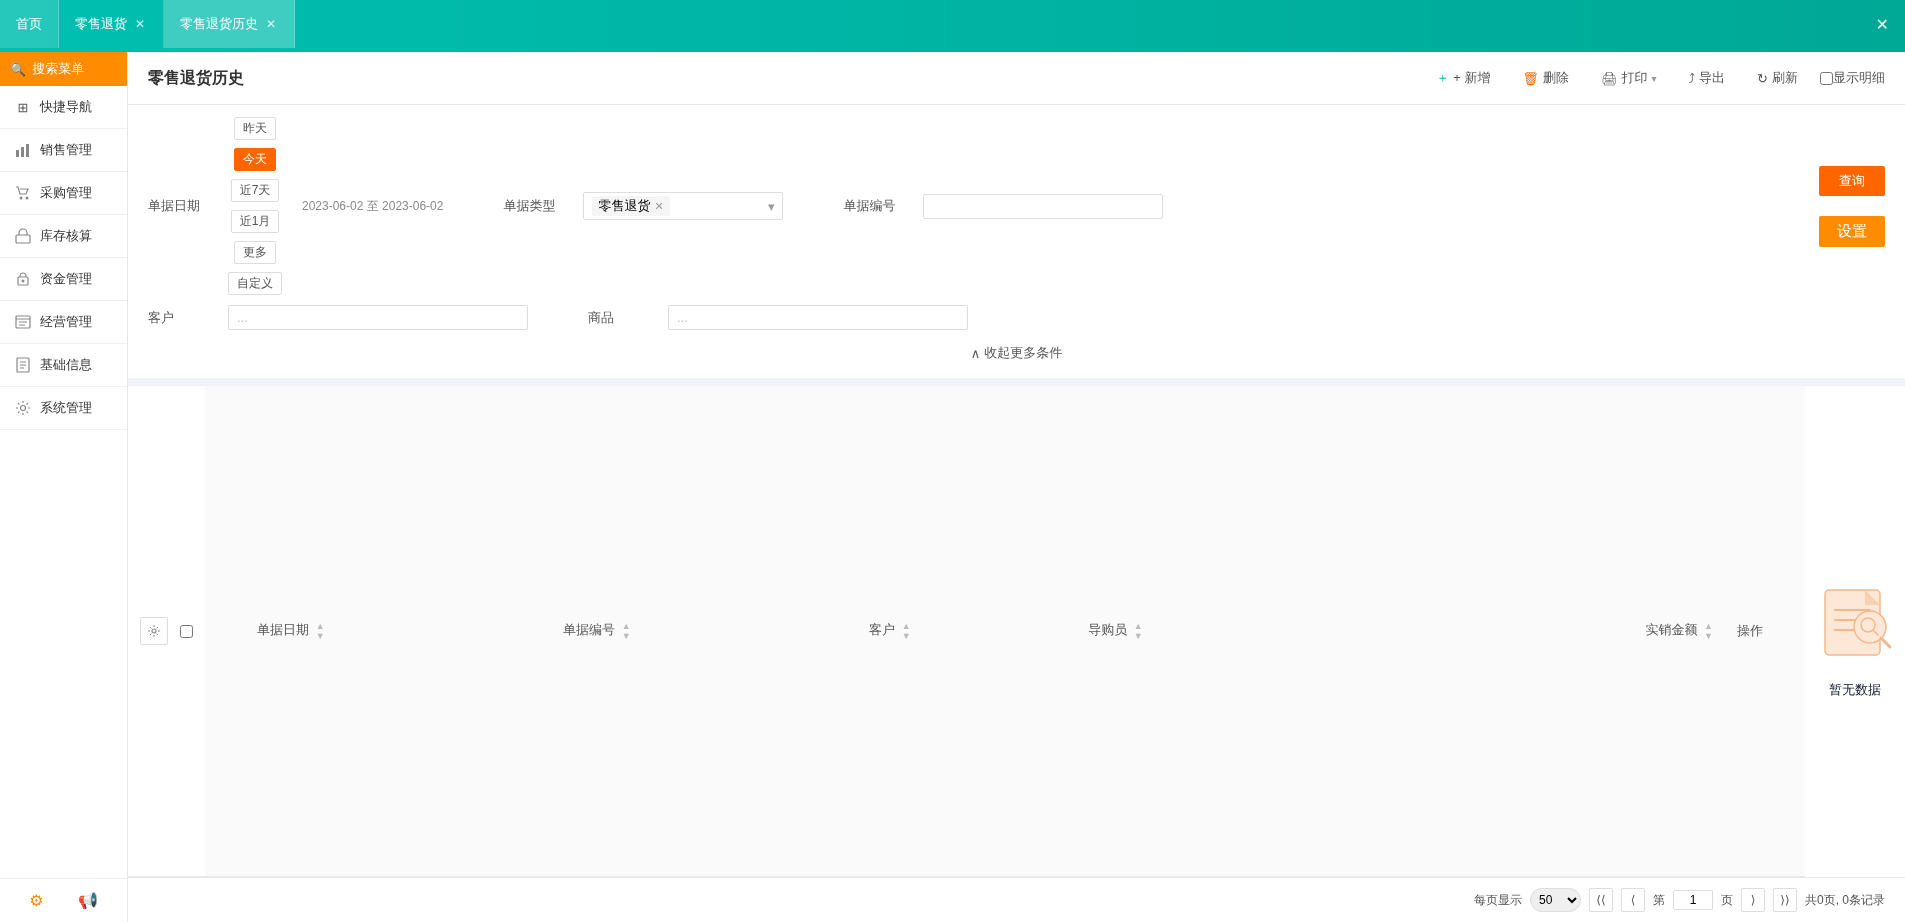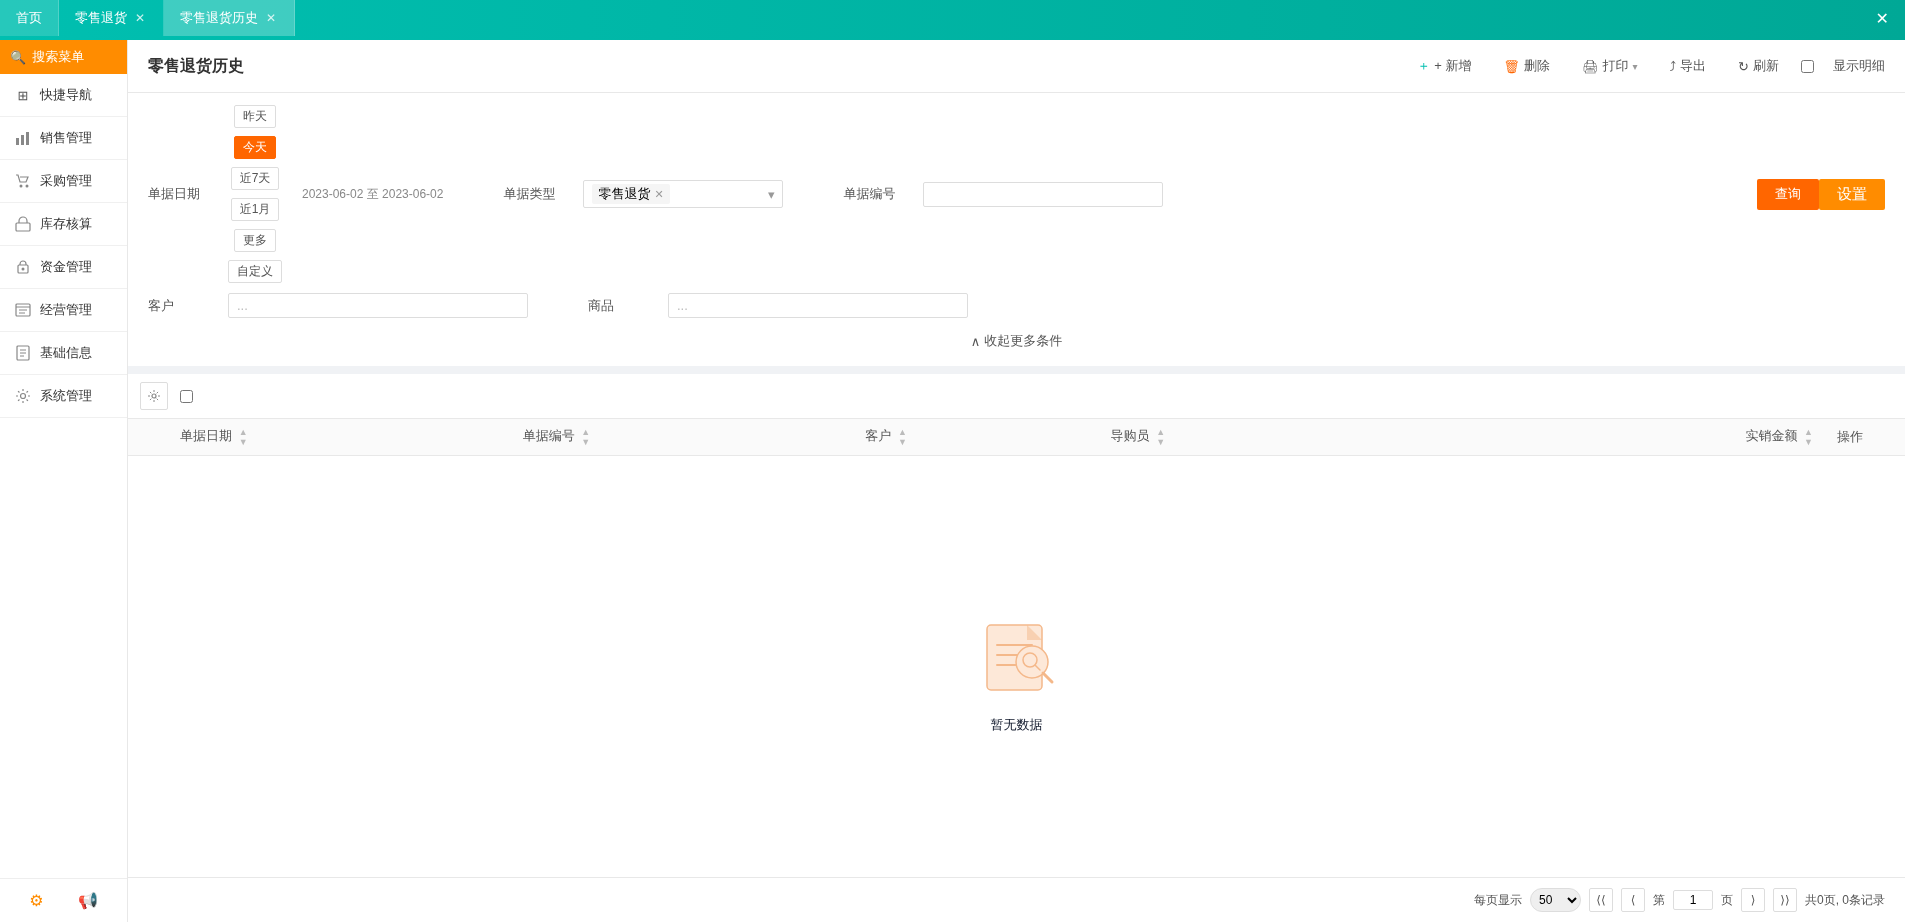--- a/index.html
+++ b/index.html
@@ -1,20 +1,20 @@
 <!DOCTYPE html>
 <html><head>
   <meta charset="utf-8">
   <style>
     * { box-sizing: border-box; margin: 0; padding: 0; font-family: 'Microsoft YaHei', Arial, sans-serif; font-size: 13px; }
     body { display: flex; flex-direction: column; height: 922px; width: 1905px; overflow: hidden; background: #f5f5f5; }
 
     
     .top-bar {
-      height: 40px;
+      height: 52px;
       background: linear-gradient(to right, #00bfb0, #00a896);
       display: flex;
       align-items: center;
       padding: 0 0 4px 0;
       flex-shrink: 0;
     }
     .top-bar-tabs {
       display: flex;
       align-items: stretch;
       height: 100%;
@@ -151,21 +151,21 @@
       color: white;
       border: none;
       padding: 6px 18px;
       cursor: pointer;
       border-radius: 2px;
       font-size: 15px;
     }
     .checkbox-label {
       display: flex;
       align-items: center;
-      gap: 19px;
+      gap: 0;
       color: #555;
       cursor: pointer;
     }
 
     
     .filter-area {
       background: white;
       padding: 12px 20px;
       flex-shrink: 0;
     }
@@ -251,21 +251,21 @@
       font-size: 12px;
       gap: 4px;
     }
 
     
     .table-area {
       flex: 1;
       background: white;
       margin: 8px 0 0 0;
       display: flex;
-      flex-direction: column;
+      flex-direction: row;
       overflow: hidden;
     }
     .table-toolbar {
       padding: 8px 12px;
       display: flex;
       align-items: center;
       border-bottom: 1px solid #e8e8e8;
     }
     .settings-icon-btn {
       width: 28px;
@@ -523,21 +523,21 @@
           <span class="tag-item">
             <span>零售退货</span>
             <span class="tag-close">✕</span>
           </span>
           <span class="select-arrow">▾</span>
         </div>
 
         <span class="filter-label" style="margin-left:40px;">单据编号</span>
         <input class="filter-input" style="width: 240px;">
 
-        <div style="margin-left:auto;display:flex;flex-direction:row;gap:0;">
+        <div style="margin-left:auto;display:flex;flex-direction:column;gap:20px;">
           <button class="btn-query">查询</button>
           <button class="btn-setting">设置</button>
         </div>
       </div>
 
       <div class="filter-row">
 
         <span class="filter-label">客户</span>
         <div class="filter-dots" style="min-width:300px;">
           <span style="color:#bbb;">...</span>

